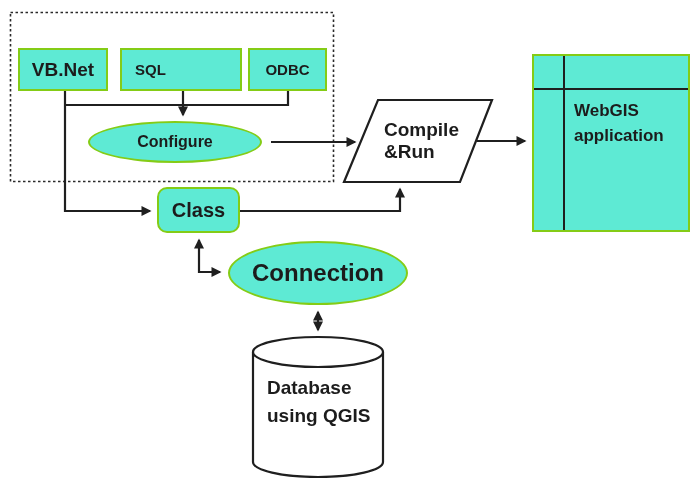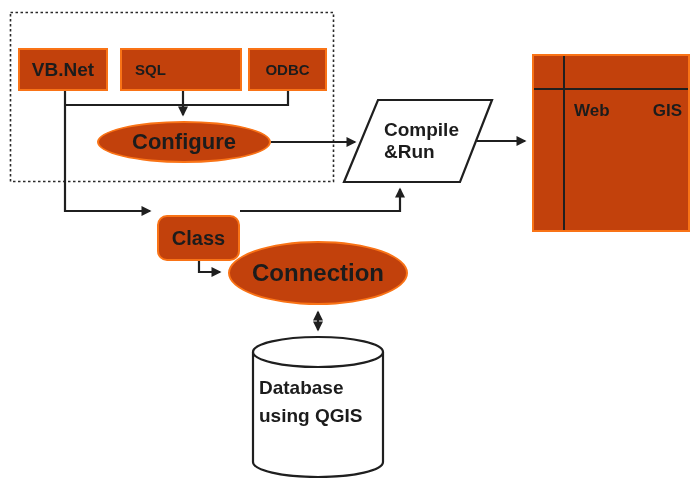--- a/index.html
+++ b/index.html
@@ -17,37 +17,37 @@
     overflow: hidden;
   }
   #wires {
     position: absolute;
     left: 0; top: 0;
     width: 697px; height: 478px;
   }
   .node {
     position: absolute;
     box-sizing: border-box;
-    background: #c2410c;
-    border: 2px solid #f97316;
+    background: #5eead4;
+    border: 2px solid #84cc16;
     display: flex;
     align-items: center;
     justify-content: center;
     font-weight: 700;
   }
   .rect-node { border-radius: 0; }
   .round-node { border-radius: 10px; }
   .ellipse-node { border-radius: 50%; }
 
   #node-vbnet   { left: 18px;  top: 48px;  width: 90px;  height: 43px; font-size: 19px; }
   #node-sql     { left: 120px; top: 48px;  width: 122px; height: 43px; font-size: 15px;
                   justify-content: flex-start; padding-left: 13px; }
   #node-odbc    { left: 248px; top: 48px;  width: 79px;  height: 43px; font-size: 15px; }
-  #node-config  { left: 97px;  top: 121px; width: 174px; height: 42px; font-size: 22px; }
-  #node-class   { left: 157px; top: 187px; width: 83px;  height: 46px; font-size: 20px; margin-top: 28px; }
+  #node-config  { left: 88px;  top: 121px; width: 174px; height: 42px; font-size: 16px; }
+  #node-class   { left: 157px; top: 187px; width: 83px;  height: 46px; font-size: 20px; }
   #node-conn    { left: 228px; top: 241px; width: 180px; height: 64px; font-size: 24px; }
 
   #node-webgis {
     left: 532px; top: 54px; width: 158px; height: 178px;
     display: block;
   }
   #node-webgis .v-divider {
     position: absolute;
     left: 29px; top: 0;
     width: 2px; height: 100%;
@@ -62,34 +62,34 @@
   #label-webgis {
     position: absolute;
     left: 40px; top: 42px;
     width: 108px;
     font-size: 17px;
     font-weight: 700;
     line-height: 25px;
   }
   #label-webgis .justify-row {
     display: flex;
-    justify-content: space-between;
+    justify-content: flex-start;
   }
 
   #label-compile {
     position: absolute;
     left: 384px; top: 119px;
     font-size: 19px;
     font-weight: 700;
     line-height: 22px;
     text-align: left;
   }
   #label-database {
     position: absolute;
-    left: 259px; top: 374px;
+    left: 267px; top: 374px;
     font-size: 19px;
     font-weight: 700;
     line-height: 28px;
     text-align: left;
   }
 </style>
 </head>
 <body>
 
 <div id="stage">
@@ -150,20 +150,21 @@
   </div>
 
   <div class="node rect-node" id="node-webgis">
     <div class="v-divider"></div>
     <div class="h-divider"></div>
     <div id="label-webgis">
       <div class="justify-row">
         <span>Web</span>
         <span>GIS</span>
       </div>
+      <div>application</div>
     </div>
   </div>
 
   <div id="label-compile">
     <div>Compile</div>
     <div>&amp;Run</div>
   </div>
 
   <div id="label-database">
     <div>Database</div>

